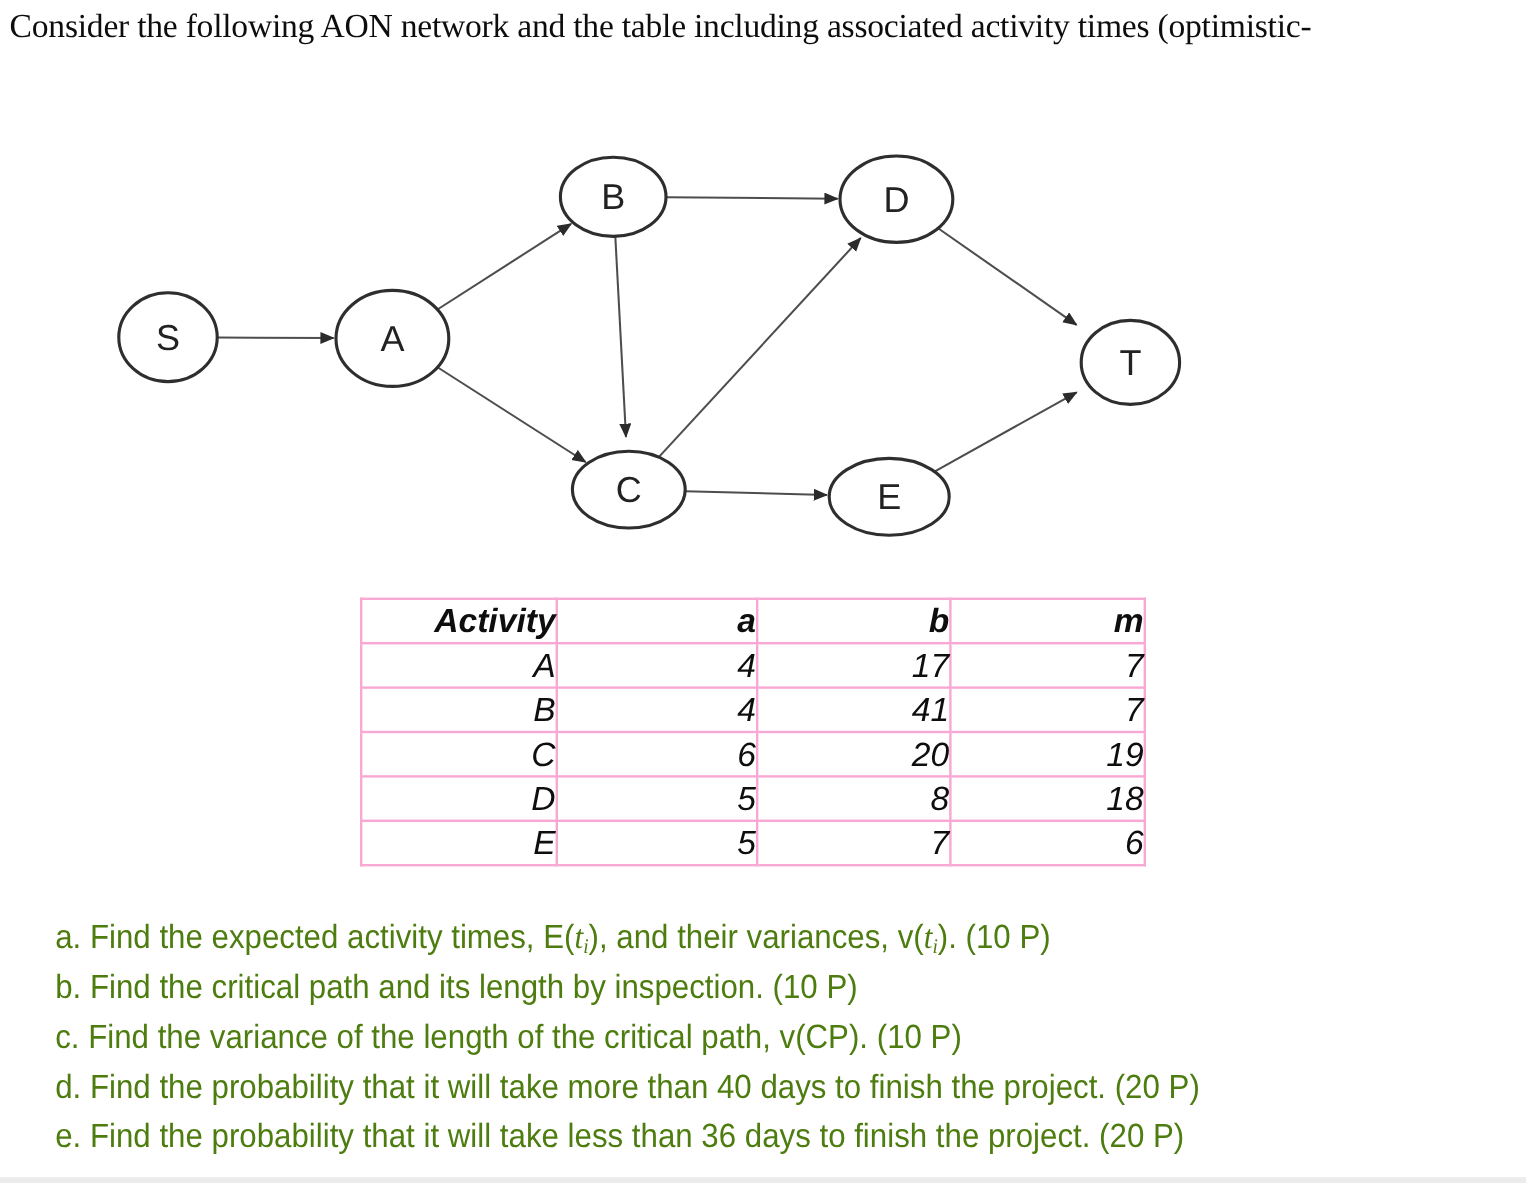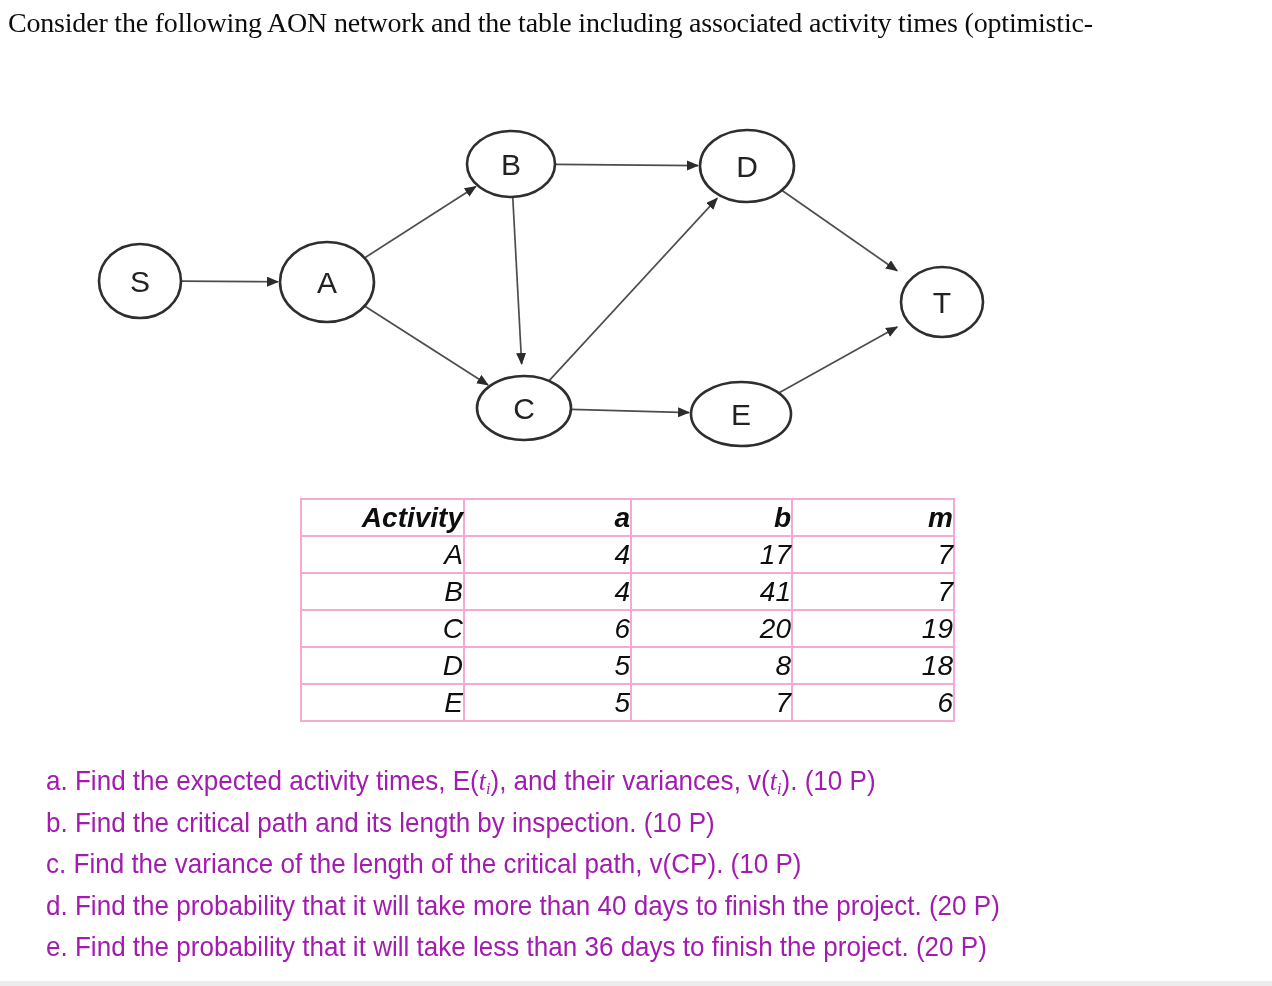--- a/index.html
+++ b/index.html
@@ -79,21 +79,21 @@
   .col-activity { width: 163px; }
   .col-a { width: 167px; }
   .col-b { width: 161px; }
   .col-m { width: 162px; }
 
   
   .questions {
     position: absolute;
     left: 46px;
     top: 760px;
-    color: #a21caf;
+    color: #4d7c0f;
     font-size: 28px;
   }
   .q-line {
     height: 41.5px;
     line-height: 41.5px;
     white-space: nowrap;
     transform: scaleX(0.93);
     transform-origin: 0 50%;
   }
   .mvar {

